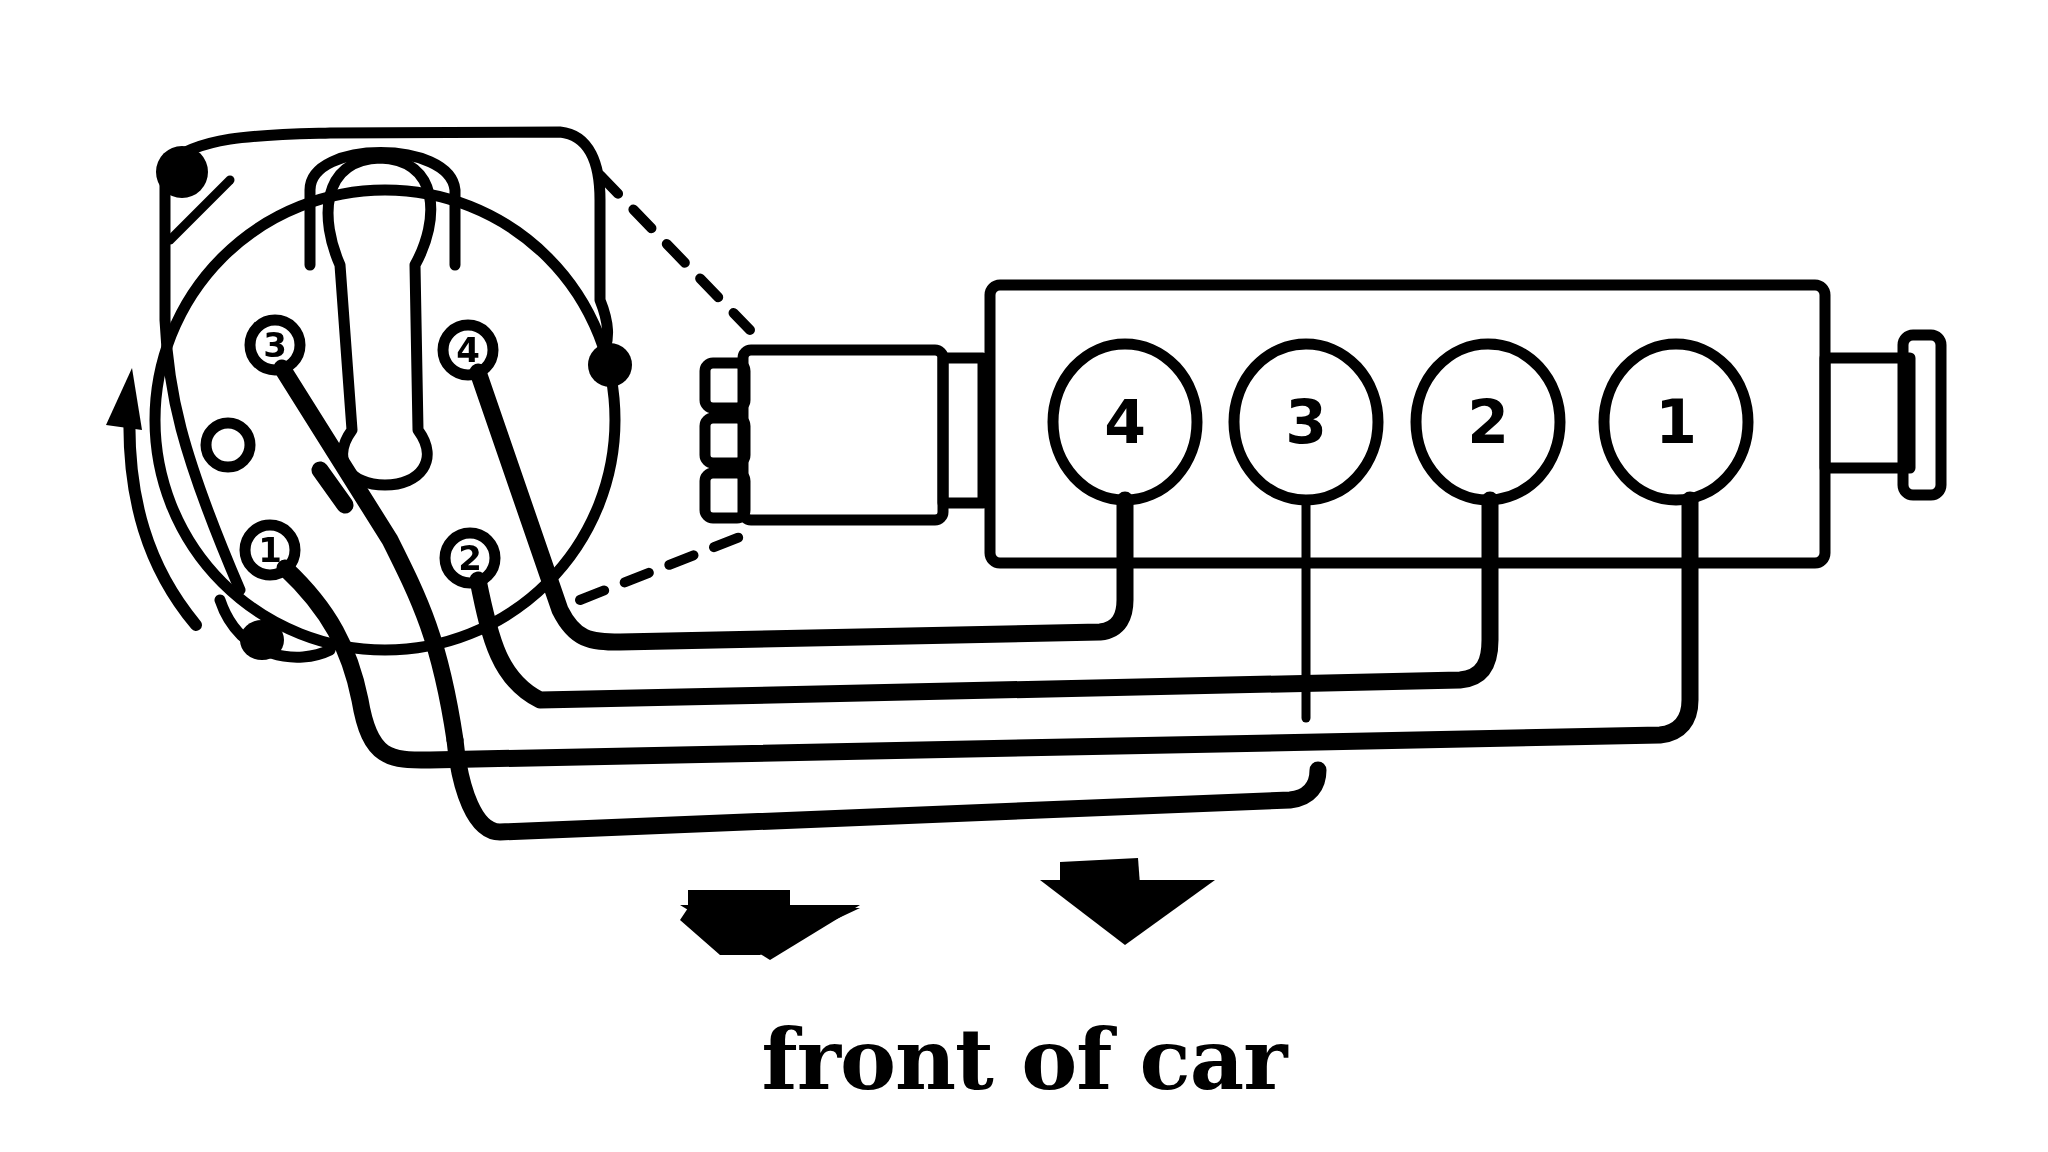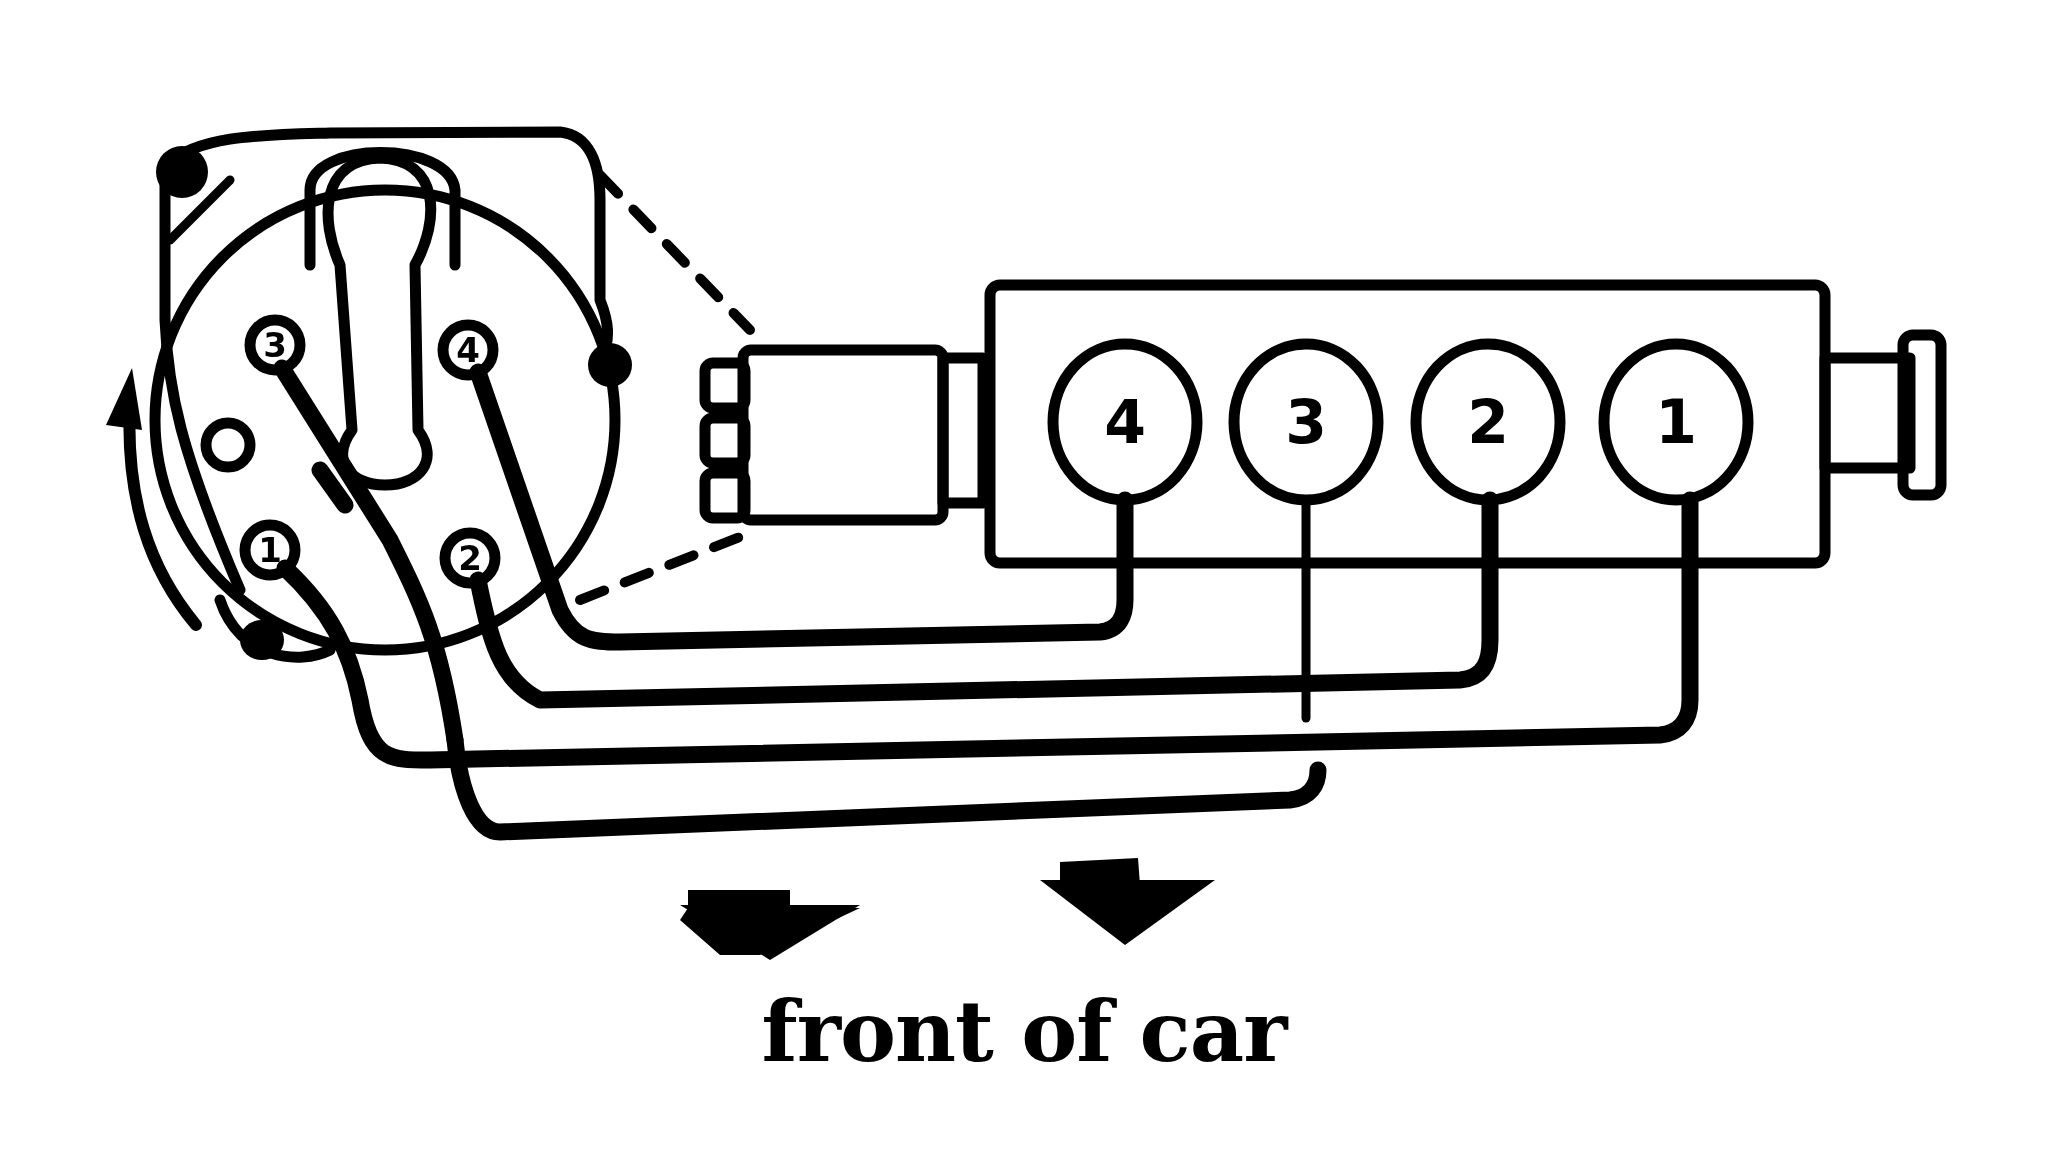--- a/index.html
+++ b/index.html
@@ -8,21 +8,21 @@
     .ink { stroke: #000; fill: none; stroke-linecap: round; stroke-linejoin: round; }
     .wire { stroke: #000; fill: none; stroke-width: 17; stroke-linecap: round; stroke-linejoin: round; }
     .thin { stroke-width: 9; }
     .med { stroke-width: 11; }
     .dash { stroke-dasharray: 26 22; stroke-width: 10; }
     .solid { fill: #000; stroke: none; }
     .num { font-family: "DejaVu Sans", sans-serif; font-weight: bold; fill: #000; text-anchor: middle; }
     .small-num { font-size: 34px; }
     .big-num { font-size: 60px; }
     #caption {
-      position: absolute; left: 0; width: 2048px; top: 982px; text-align: center;
+      position: absolute; left: 0; width: 2048px; top: 1010px; text-align: center;
       font-family: "DejaVu Serif", serif; font-weight: bold; font-size: 84px;
       color: #000; letter-spacing: -1px;
     }
   </style>
 </head>
 <body>
 
 <svg id="diagram" viewBox="0 0 2048 1152" xmlns="http://www.w3.org/2000/svg">
 
   <g>

